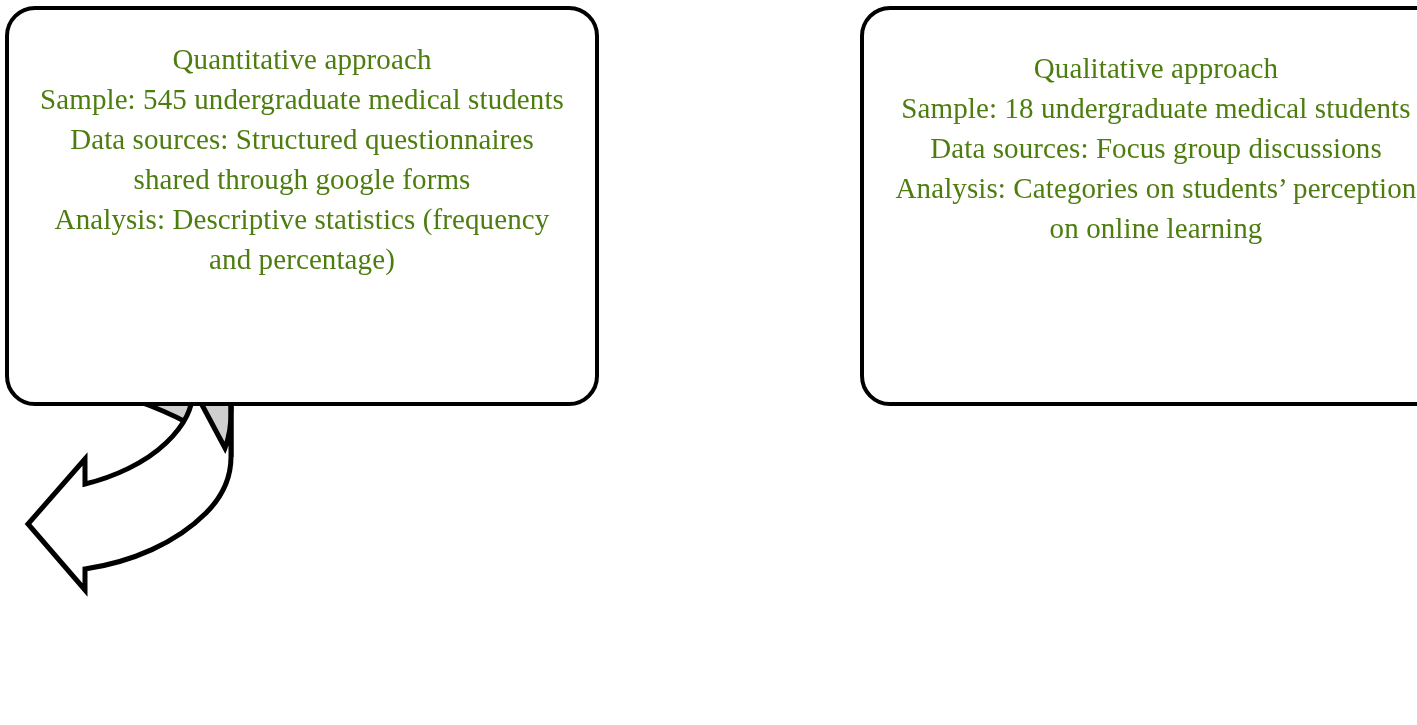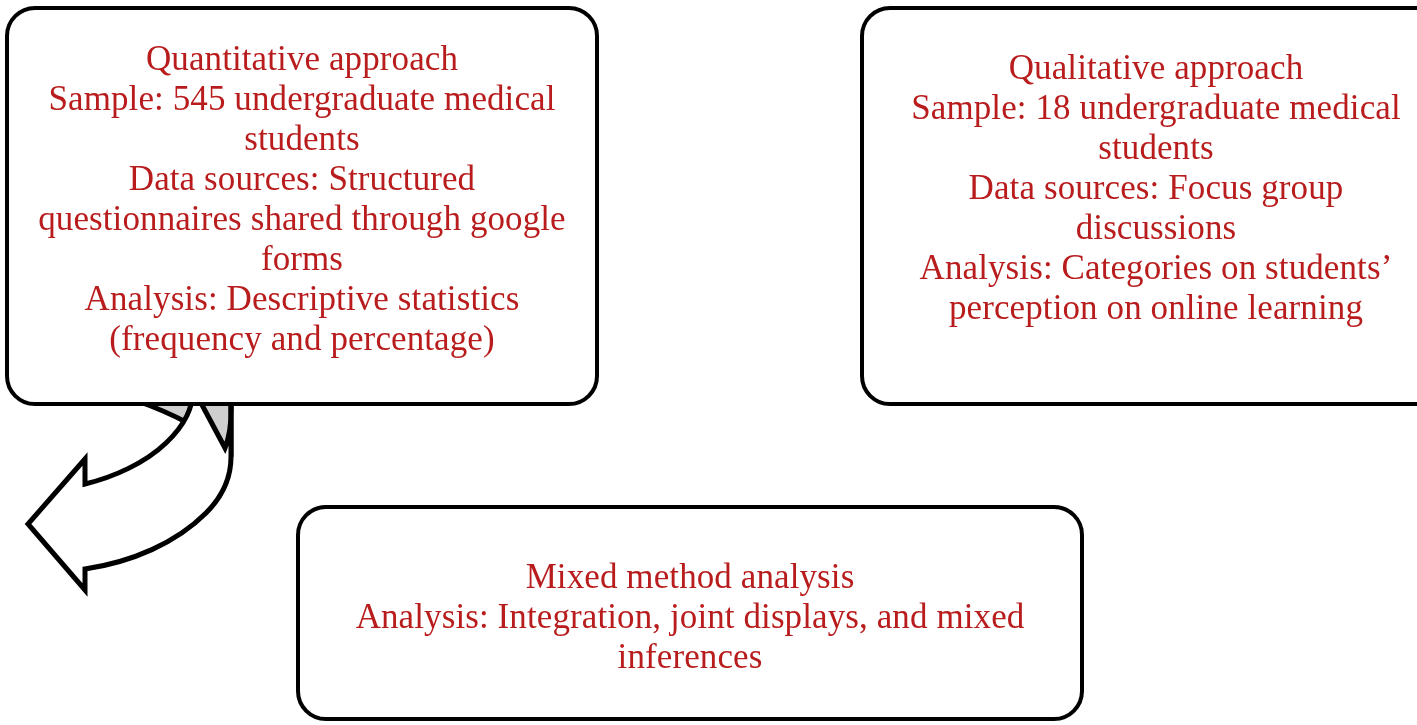--- a/index.html
+++ b/index.html
@@ -22,22 +22,22 @@
     box-sizing: border-box;
     background: #ffffff;
     border: 4px solid #000000;
     border-radius: 30px;
     overflow: hidden;
     z-index: 3;
   }
 
   .box-text {
     text-align: center;
-    color: #b91c1c;
-    font-size: 35px;
+    color: #4d7c0f;
+    font-size: 29px;
     line-height: 40px;
     letter-spacing: 0.1px;
     white-space: pre-line;
   }
 
   
   #box-quant {
     left: 5px;
     top: 6px;
     width: 594px;
@@ -165,18 +165,14 @@
 Analysis:  Descriptive statistics (frequency and percentage)</div>
   </div>
 
   <div class="box" id="box-qual">
     <div class="box-text">Qualitative approach
 Sample: 18 undergraduate medical students
 Data sources: Focus group discussions
 Analysis:  Categories on students’ perception on online learning</div>
   </div>
 
-  <div class="box" id="box-mixed">
-    <div class="box-text">Mixed method analysis
-Analysis:  Integration, joint displays, and mixed inferences</div>
-  </div>
 
 </div>
 
 </body></html>

